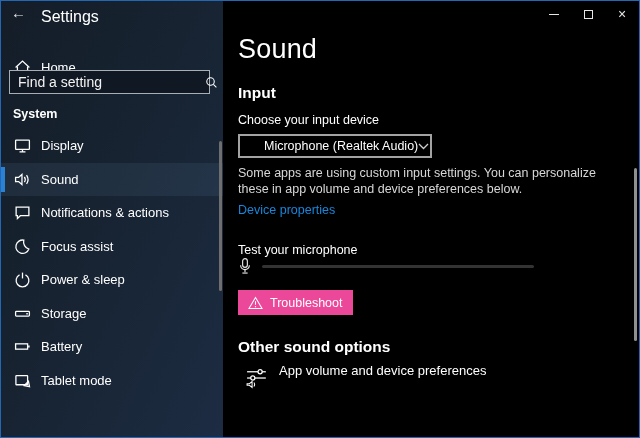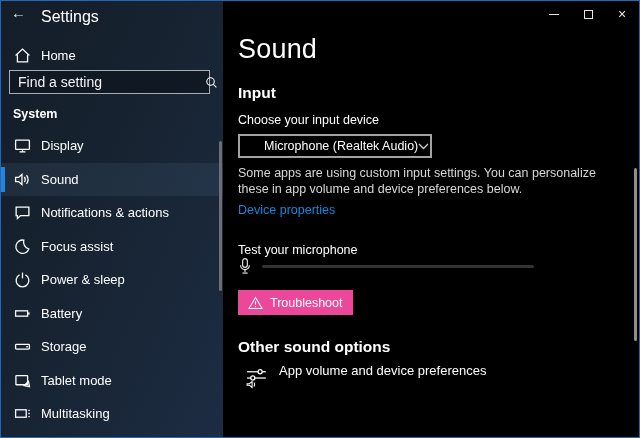--- a/index.html
+++ b/index.html
@@ -5,21 +5,21 @@
   * { margin:0; padding:0; box-sizing:border-box; }
   html,body { width:640px; height:438px; background:#000; }
   body { font-family:"Liberation Sans","DejaVu Sans",sans-serif; color:#fff; overflow:hidden; }
   .window { position:relative; width:640px; height:438px; border:1px solid #2268b4; background:#000; overflow:hidden; }
 
   
   .sidebar { position:absolute; left:0; top:0; width:222px; height:100%;
     background:linear-gradient(115deg,#141d28 0%,#172331 45%,#1d2c43 100%); }
   .back-arrow { position:absolute; left:10px; top:3px; font-size:15px; color:#e8e8e8; cursor:default; }
   .app-title { position:absolute; left:40px; top:7px; font-size:16px; color:#ffffff; }
-  .home-row { position:absolute; left:0; top:40px; width:100%; height:28px; display:flex; align-items:center; }
+  .home-row { position:absolute; left:0; top:52px; width:100%; height:28px; display:flex; align-items:center; }
   .home-row .nav-icon { margin-left:13px; }
   .home-row .nav-label { margin-left:10px; font-size:13px; }
   .search-box { position:absolute; left:8px; top:69px; width:201px; height:24px;
     background:#101823; border:1px solid #a9aeb4; display:flex; align-items:center; }
   .search-box input { flex:1; background:transparent; border:none; outline:none; color:#fff;
     font-size:14px; padding:0 6px 0 8px; font-family:inherit; }
   .search-box input::placeholder { color:#f2f2f2; opacity:1; }
   .search-box .mag { margin-right:7px; flex:none; }
   .section-header { position:absolute; left:12px; top:106px; font-size:12.5px; font-weight:700; }
   .nav { position:absolute; left:0; top:128px; width:100%; }
@@ -144,58 +144,47 @@
             <path d="M5.2 3.6 A6 6 0 1 0 10.8 3.6"></path>
               <path d="M8 1.5 V7"></path>
           </svg>
         </span>
         <span class="nav-label">Power &amp; sleep</span>
       </div>
 
       <div class="nav-item">
         <span class="nav-icon">
           <svg width="17" height="17" viewBox="0 0 16 16" fill="none" stroke="#fff" stroke-width="1.2">
+            <rect x="1.5" y="6" width="13" height="4.4" rx="0.8"></rect>
+              <path d="M11.6 8.2 H13" stroke-width="1.4"></path>
+          </svg>
+        </span>
+        <span class="nav-label">Storage</span>
+      </div>
+
+      <div class="nav-item">
+        <span class="nav-icon">
+          <svg width="17" height="17" viewBox="0 0 16 16" fill="none" stroke="#fff" stroke-width="1.2">
             <rect x="1.5" y="5.5" width="11.3" height="5"></rect>
               <rect x="13.3" y="7" width="1.4" height="2" fill="#fff" stroke="none"></rect>
           </svg>
         </span>
         <span class="nav-label">Battery</span>
       </div>
 
       <div class="nav-item">
         <span class="nav-icon">
           <svg width="17" height="17" viewBox="0 0 16 16" fill="none" stroke="#fff" stroke-width="1.2">
-            <rect x="1.5" y="6" width="13" height="4.4" rx="0.8"></rect>
-              <path d="M11.6 8.2 H13" stroke-width="1.4"></path>
-          </svg>
-        </span>
-        <span class="nav-label">Storage</span>
-      </div>
-
-      <div class="nav-item">
-        <span class="nav-icon">
-          <svg width="17" height="17" viewBox="0 0 16 16" fill="none" stroke="#fff" stroke-width="1.2">
             <rect x="1.8" y="3.4" width="11" height="8.6" rx="0.5"></rect>
               <path d="M9.5 12.8 L13.6 8.7 L14.6 13.8 Z"></path>
           </svg>
         </span>
         <span class="nav-label">Tablet mode</span>
       </div>
 
-      <div class="nav-item">
-        <span class="nav-icon">
-          <svg width="17" height="17" viewBox="0 0 16 16" fill="none" stroke="#fff" stroke-width="1.2">
-            <rect x="1.5" y="4.5" width="10" height="7"></rect>
-              <path d="M13.5 5 H14.8"></path>
-              <path d="M13.5 8 H14.8"></path>
-              <path d="M13.5 11 H14.8"></path>
-          </svg>
-        </span>
-        <span class="nav-label">Multitasking</span>
-      </div>
 
     </div>
 
     <div class="sb-scroll"></div>
   </div>
 
   <div class="content">
 
     <div class="win-controls">
       <div class="win-btn">

